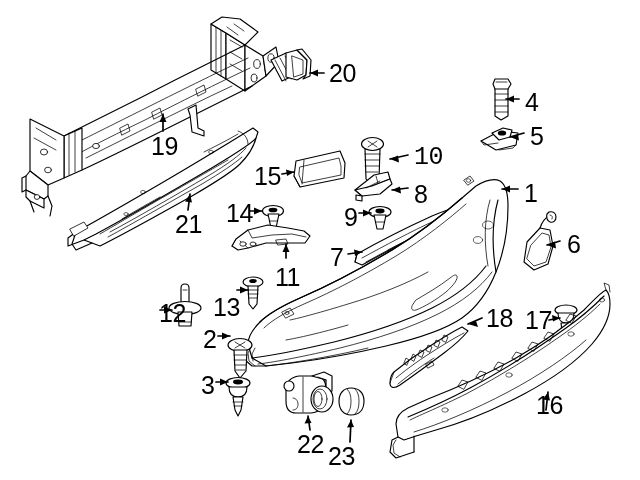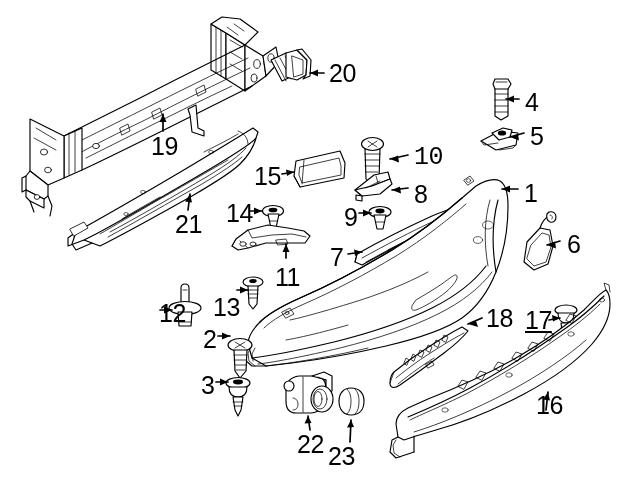--- a/index.html
+++ b/index.html
@@ -455,21 +455,21 @@
   <div class="callout" style="left:330px;top:245px;">7</div>
   <div class="callout" style="left:414px;top:182px;">8</div>
   <div class="callout" style="left:344px;top:205px;">9</div>
   <div class="callout" style="left:414px;top:145px;font-family:Liberation Mono, monospace;">10</div>
   <div class="callout" style="left:275px;top:265px;">11</div>
   <div class="callout" style="left:135px;top:301px;margin-left:24px;">12</div>
   <div class="callout" style="left:213px;top:279px;margin-top:16px;">13</div>
   <div class="callout" style="left:226px;top:201px;">14</div>
   <div class="callout" style="left:254px;top:164px;">15</div>
   <div class="callout" style="left:536px;top:393px;">16</div>
-  <div class="callout" style="left:525px;top:308px;text-decoration:underline;">17</div>
+  <div class="callout" style="left:525px;top:308px;">17</div>
   <div class="callout" style="left:486px;top:306px;">18</div>
   <div class="callout" style="left:151px;top:134px;">19</div>
   <div class="callout" style="left:329px;top:61px;">20</div>
   <div class="callout" style="left:175px;top:212px;">21</div>
   <div class="callout" style="left:297px;top:432px;">22</div>
   <div class="callout" style="left:328px;top:444px;">23</div>
 
 </div>
 
 </body></html>

